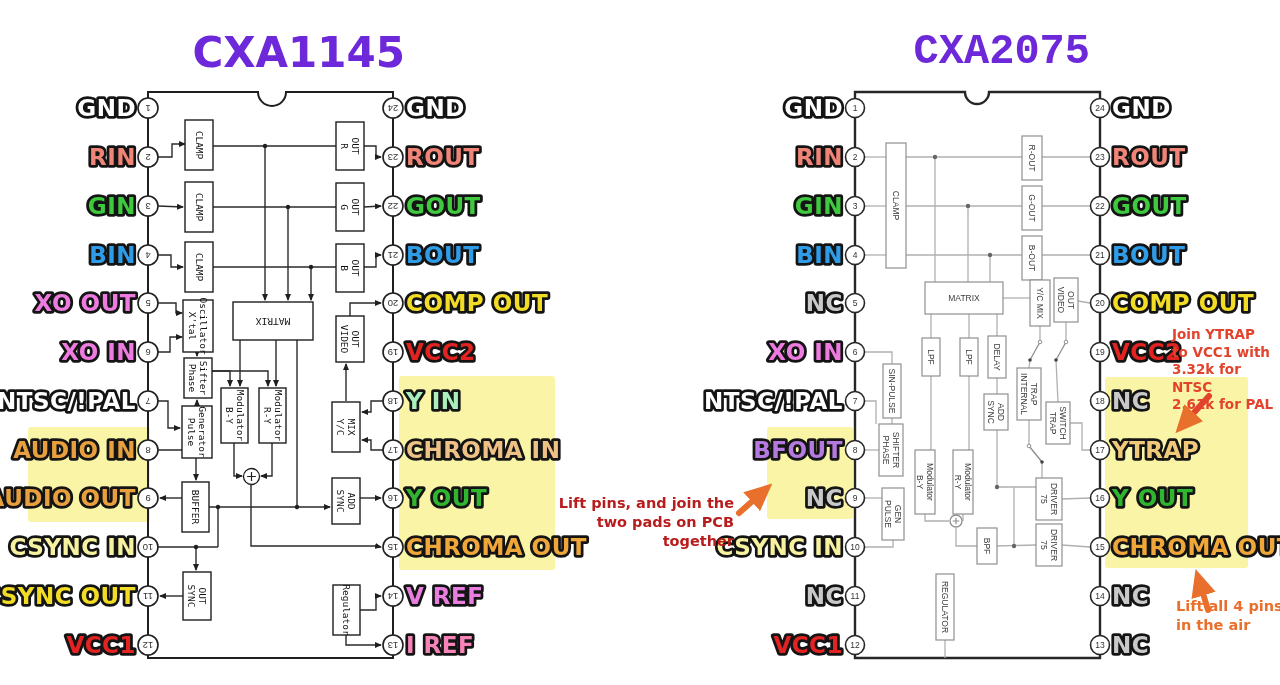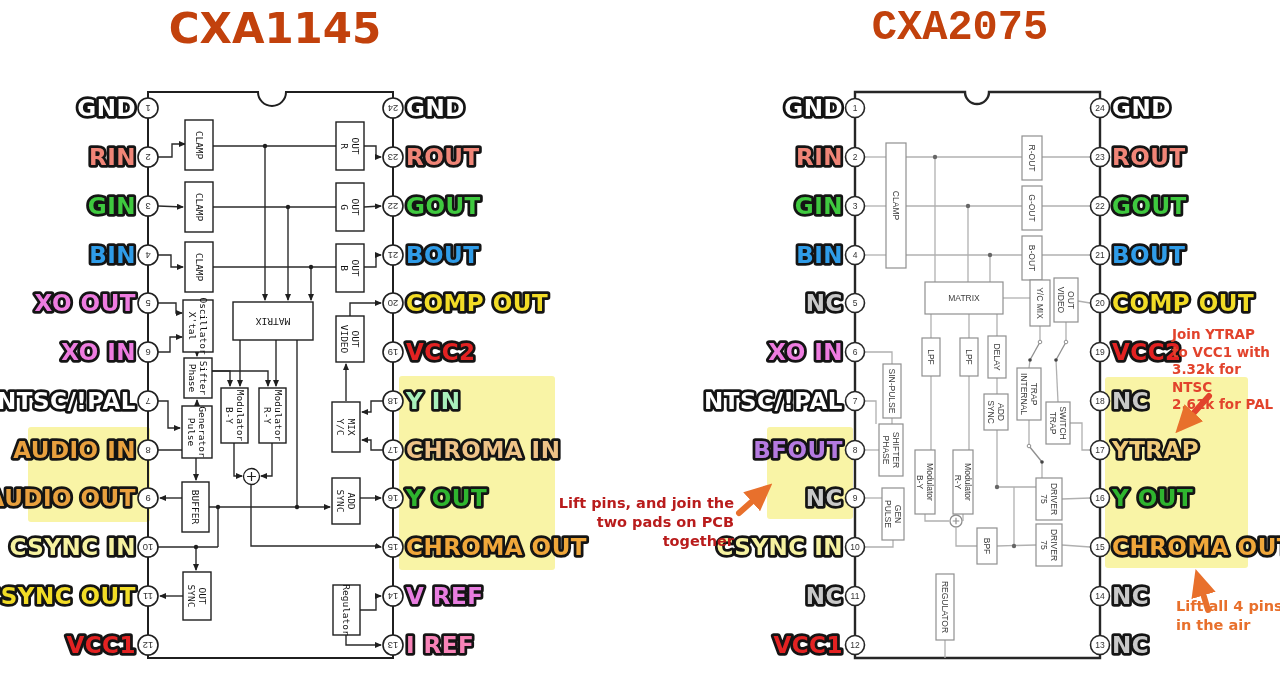--- a/index.html
+++ b/index.html
@@ -1,20 +1,20 @@
 <!DOCTYPE html>
 <html><head>
 <meta charset="utf-8">
 <style>
   html,body{margin:0;padding:0;background:#ffffff;}
   .canvas{position:relative;width:1280px;height:685px;background:#ffffff;overflow:hidden;
           font-family:"Liberation Sans",sans-serif;}
-  .chip-title{position:absolute;top:4px;width:260px;text-align:center;
+  .chip-title{position:absolute;top:28px;width:260px;text-align:right;
               font-family:"DejaVu Sans",sans-serif;font-weight:bold;font-size:42px;
-              letter-spacing:0px;color:#c2410c;}
+              letter-spacing:0px;color:#6d28d9;}
   #title-1{left:145px;}
   #title-2{left:830px;font-family:Liberation Mono, monospace;}
   .note{position:absolute;font-family:"DejaVu Sans",sans-serif;font-weight:bold;
         white-space:pre-line;line-height:1.3;}
   #note-ytrap{left:1172px;top:326px;width:112px;font-size:13.5px;text-align:left;}
   #note-liftjoin{left:538px;top:494px;width:196px;font-size:14.5px;text-align:right;}
   #note-lift4{left:1176px;top:597px;width:120px;font-size:14.5px;text-align:left;}
   svg{position:absolute;left:0;top:0;}
 </style>
 </head>

